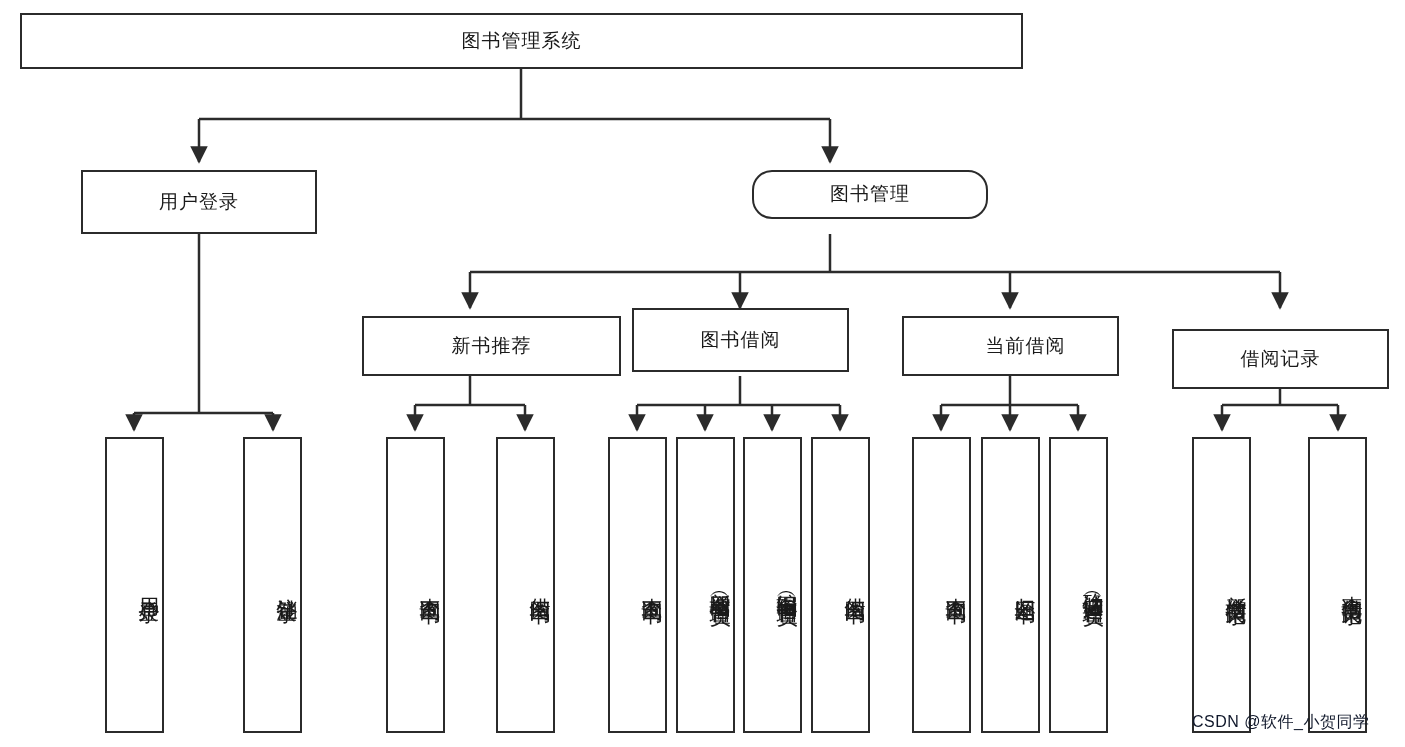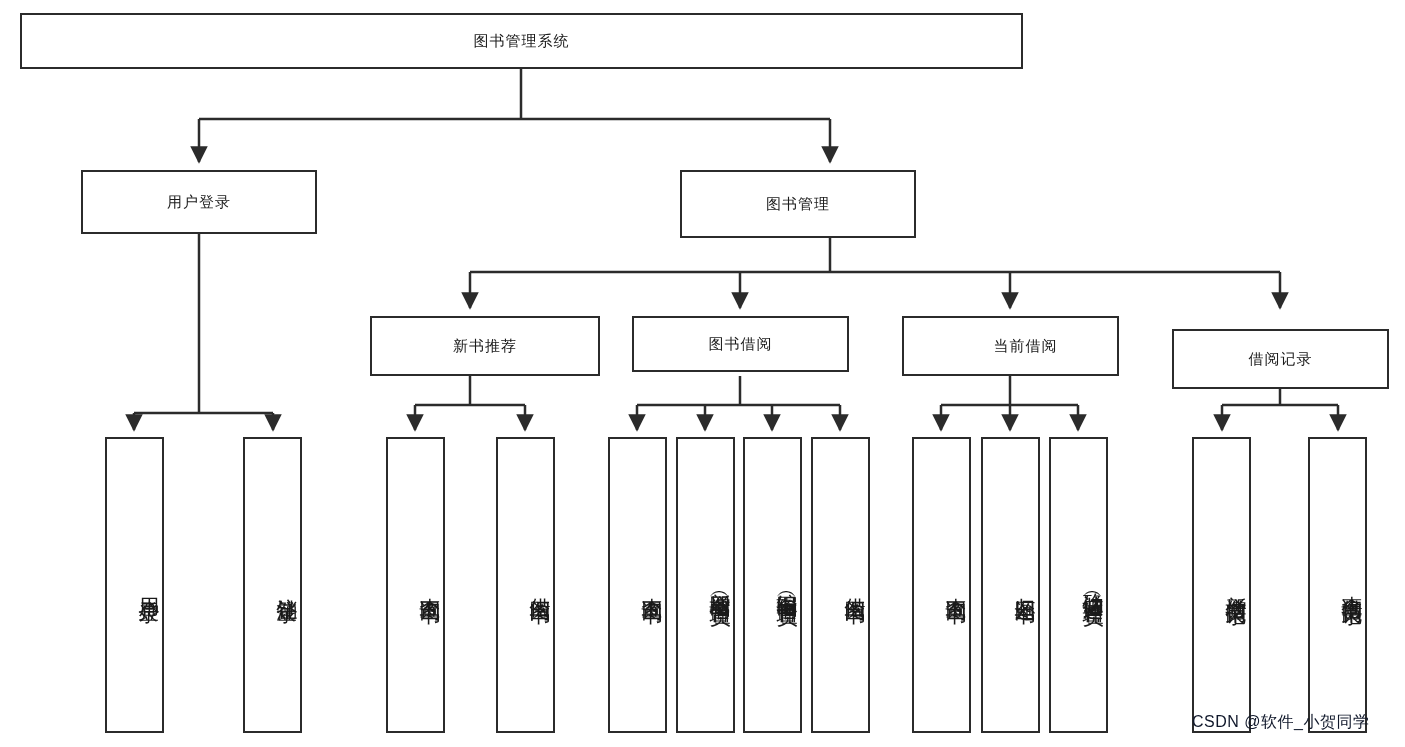--- a/index.html
+++ b/index.html
@@ -29,21 +29,21 @@
     position: absolute;
     box-sizing: border-box;
     border: 2px solid #2b2b2b;
     background: #ffffff;
     display: flex;
     align-items: center;
     justify-content: center;
     color: #1a1a1a;
   }
   .node.horizontal {
-    font-size: 15px;
+    font-size: 19px;
     letter-spacing: 1px;
     line-height: 1.2;
   }
   .node.vertical {
     writing-mode: vertical-rl;
     text-orientation: upright;
     font-size: 21px;
     line-height: 1.25;
     letter-spacing: 2px;
     padding: 6px 0;
@@ -124,28 +124,28 @@
     </g>
   </svg>
 
   <div class="node horizontal" style="left:20px; top:13px; width:1003px; height:56px;">
     <span>图书管理系统</span>
   </div>
 
   <div class="node horizontal" style="left:81px; top:170px; width:236px; height:64px;">
     <span>用户登录</span>
   </div>
-  <div class="node horizontal" style="left:680px; top:170px; width:236px; height:68px;">
+  <div class="node horizontal" style="left:752px; top:170px; width:236px; height:49px;border-radius:20px;">
     <span>图书管理</span>
   </div>
 
-  <div class="node horizontal" style="left:370px; top:316px; width:230px; height:60px;">
+  <div class="node horizontal" style="left:362px; top:316px; width:259px; height:60px;">
     <span>新书推荐</span>
   </div>
-  <div class="node horizontal" style="left:632px; top:316px; width:217px; height:56px;">
+  <div class="node horizontal" style="left:632px; top:308px; width:217px; height:64px;">
     <span>图书借阅</span>
   </div>
   <div class="node horizontal" style="left:902px; top:316px; width:217px; height:60px;padding-left:30px;">
     <span>当前借阅</span>
   </div>
   <div class="node horizontal" style="left:1172px; top:316px; width:217px; height:60px;margin-top:13px;">
     <span>借阅记录</span>
   </div>
 
   <div class="node vertical" style="left:105px; top:437px; width:59px; height:296px;">

